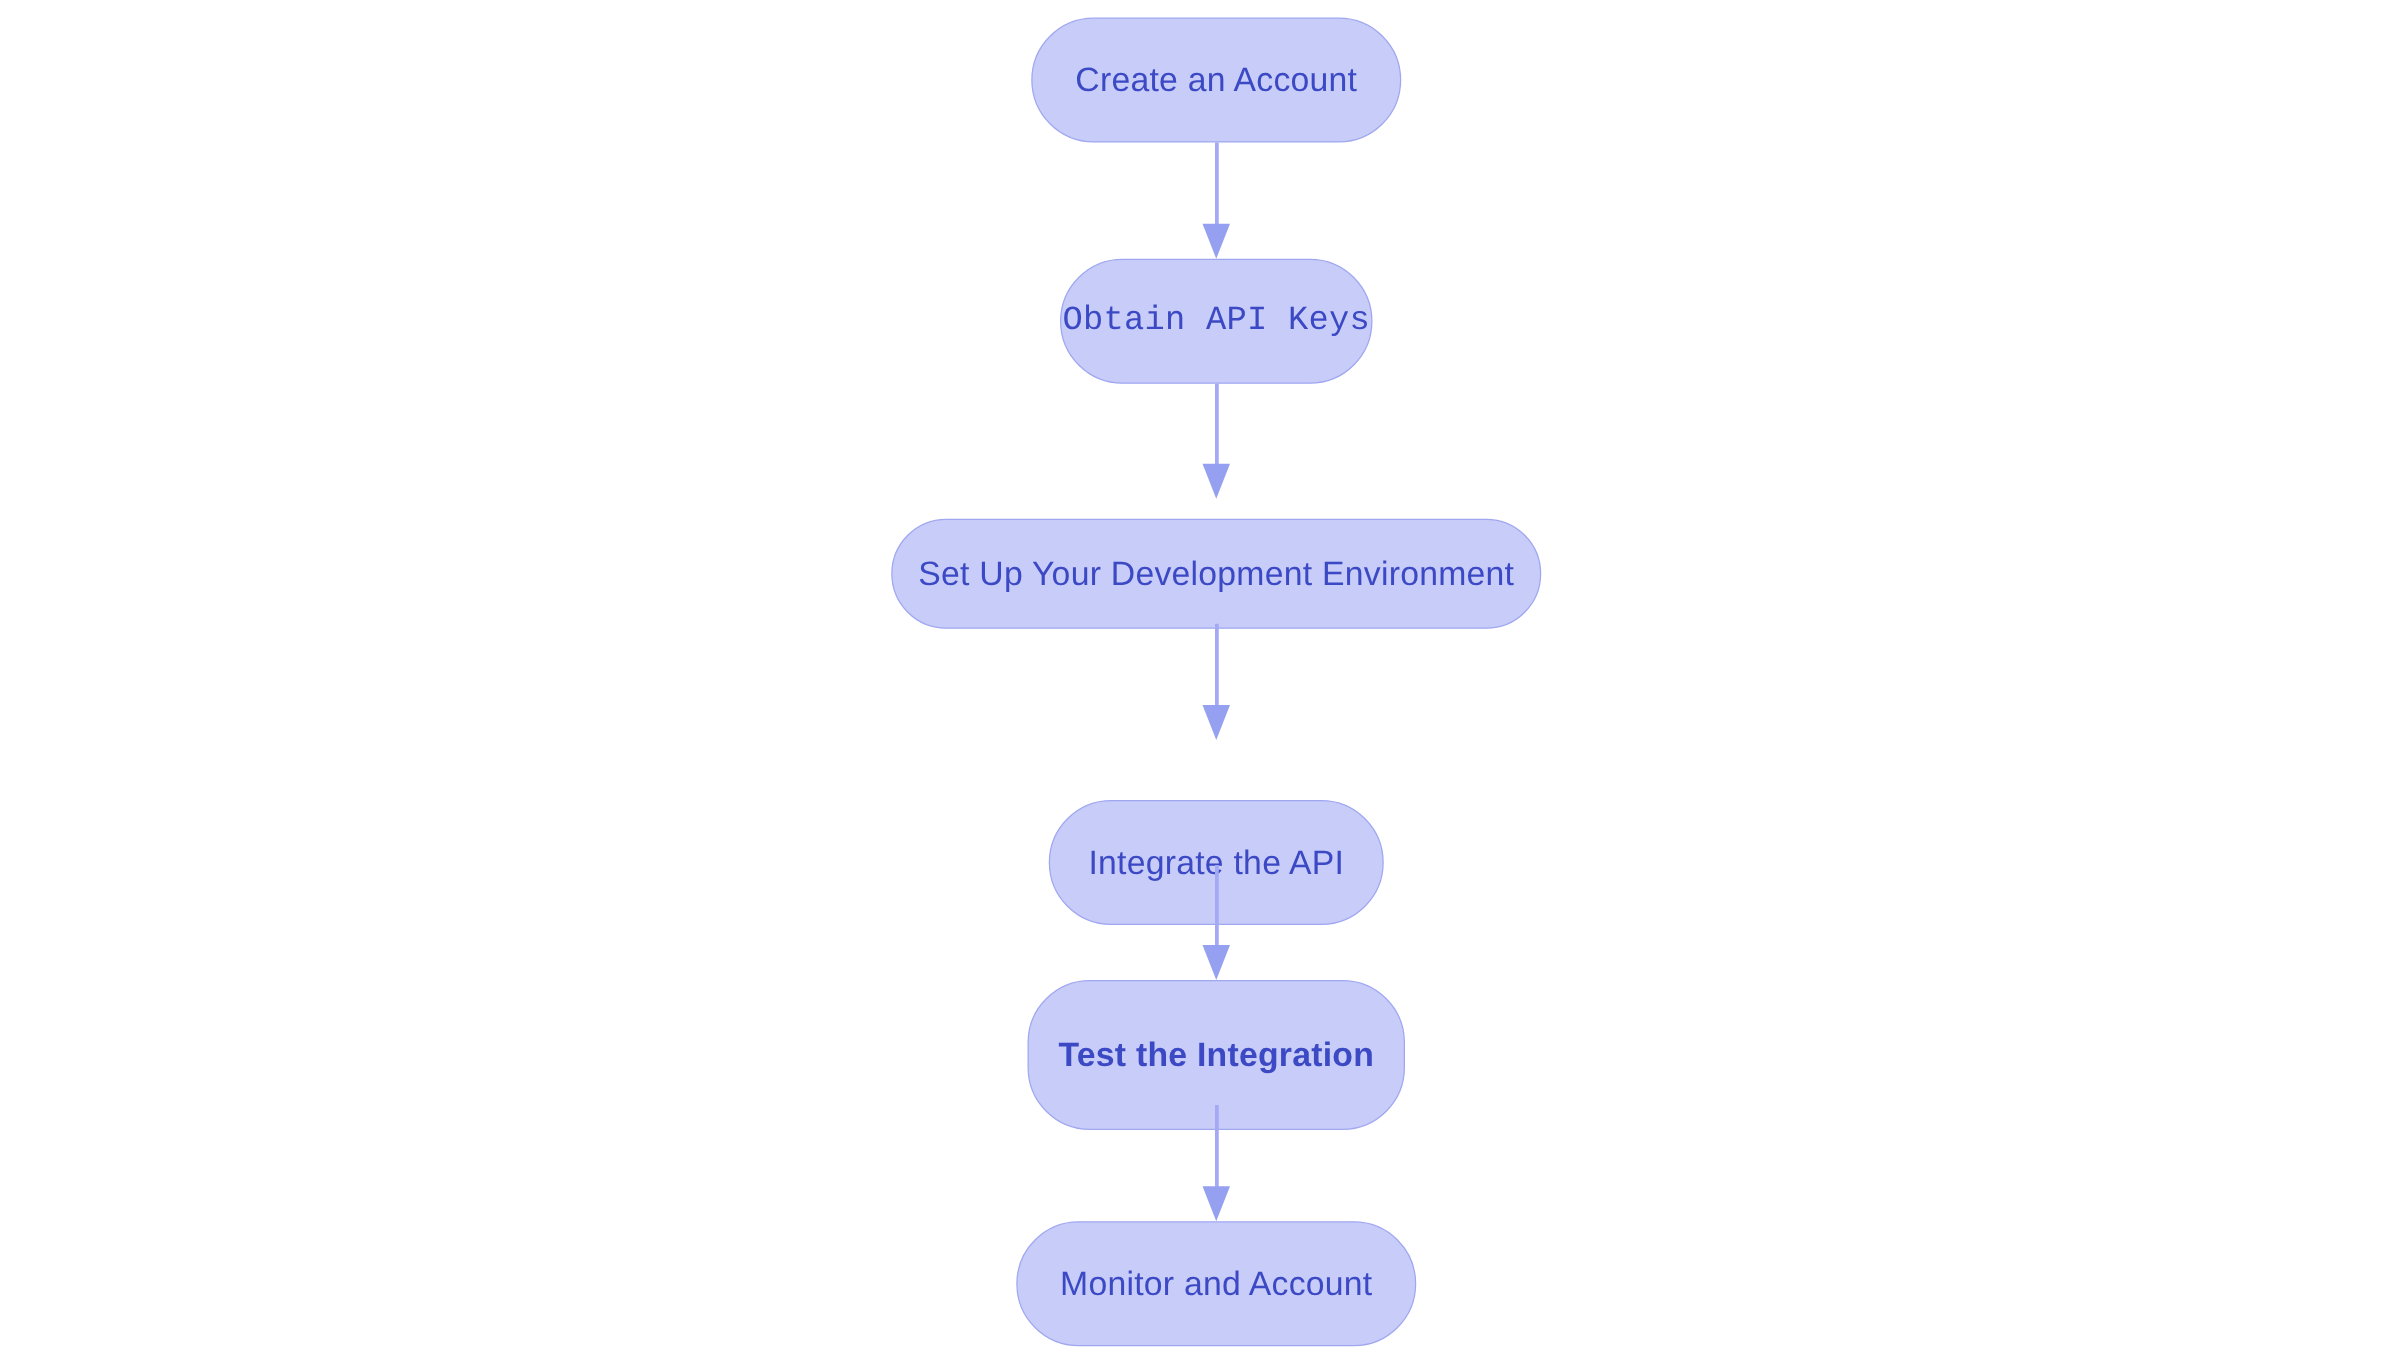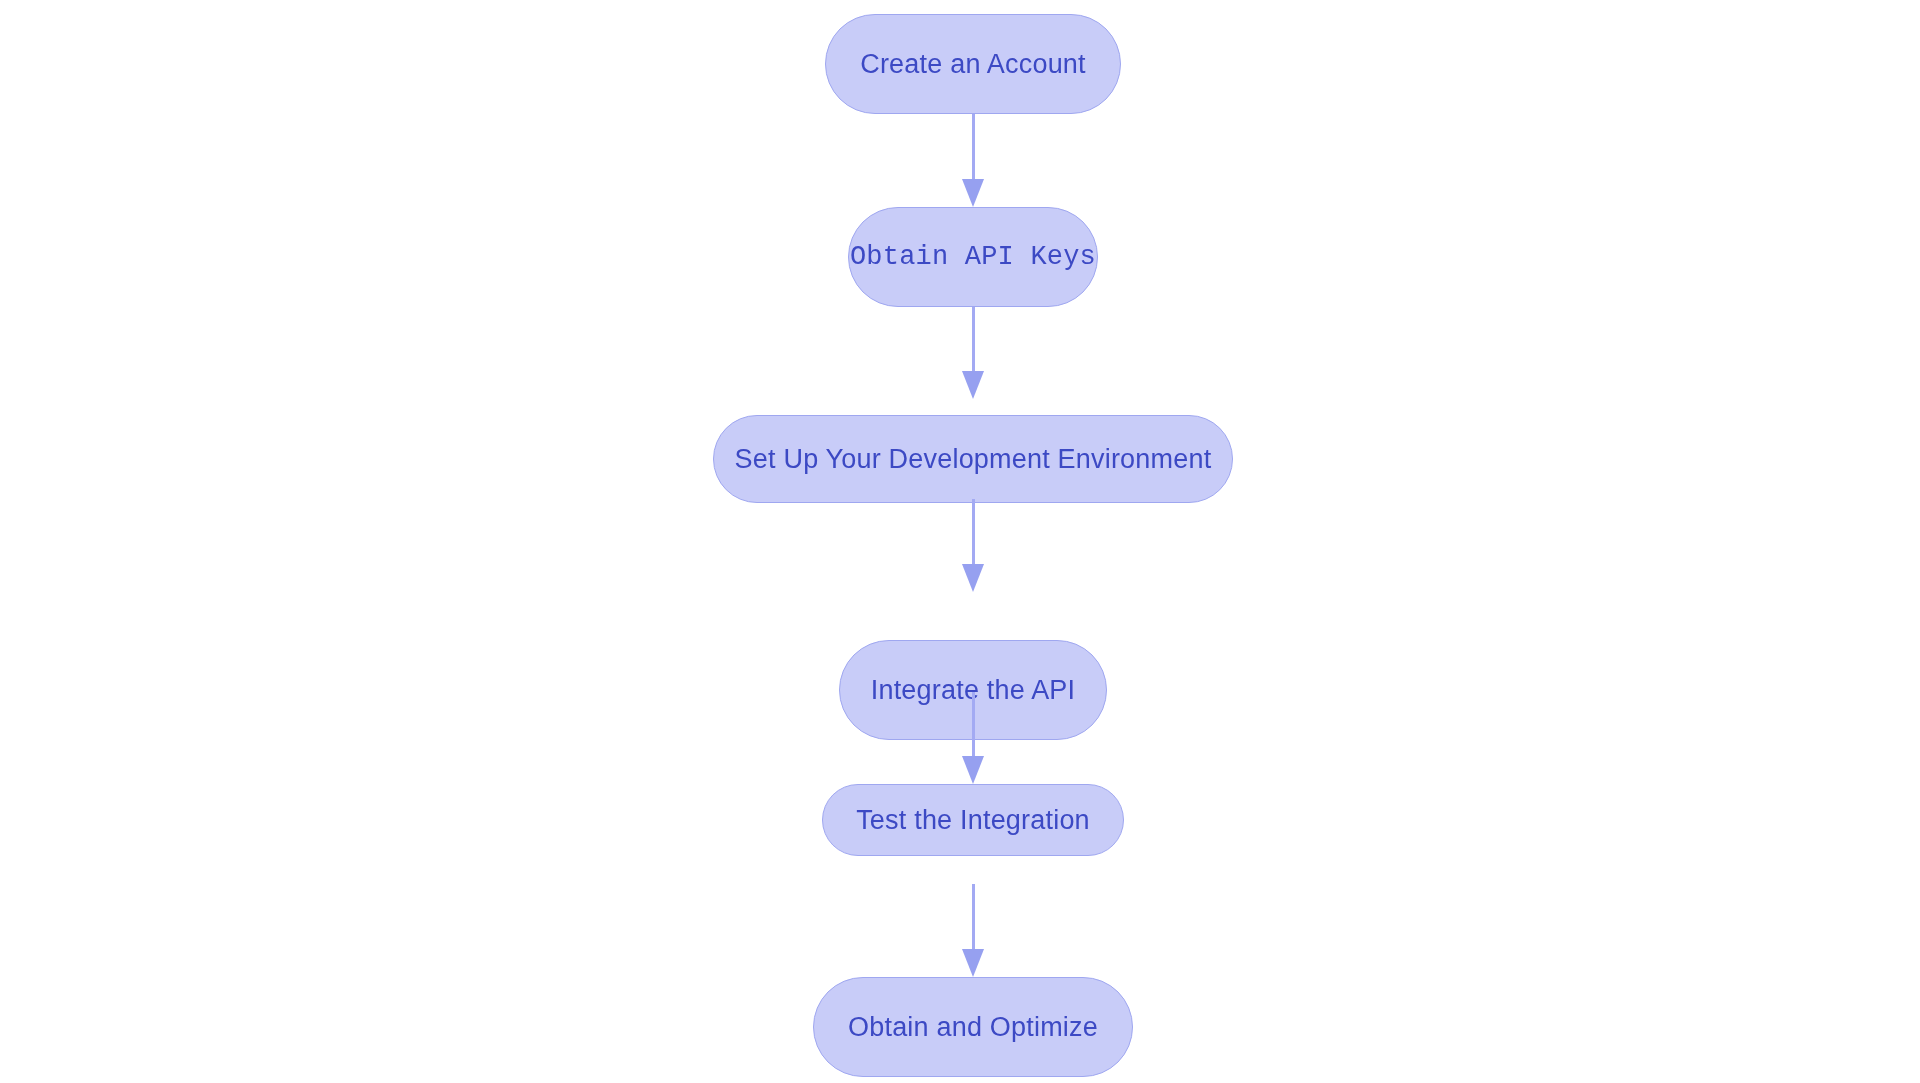--- a/index.html
+++ b/index.html
@@ -64,25 +64,25 @@
       </div>
       <div class="node" style="left: 973px; top: 207px; width: 250px; height: 100px; font-family: Liberation Mono, monospace;">
         <span class="node-label">Obtain API Keys</span>
       </div>
       <div class="node" style="left: 973px; top: 399px; width: 520px; height: 88px; margin-top: 16px;">
         <span class="node-label">Set Up Your Development Environment</span>
       </div>
       <div class="node" style="left: 973px; top: 592px; width: 268px; height: 100px; margin-top: 48px;">
         <span class="node-label">Integrate the API</span>
       </div>
-      <div class="node" style="left: 973px; top: 784px; width: 302px; height: 72px;">
+      <div class="node" style="left: 973px; top: 784px; width: 302px; height: 120px; font-weight: bold;">
         <span class="node-label">Test the Integration</span>
       </div>
       <div class="node" style="left: 973px; top: 977px; width: 320px; height: 100px;">
-        <span class="node-label">Obtain and Optimize</span>
+        <span class="node-label">Monitor and Account</span>
       </div>
       <div class="arrow" style="left: 973px; top: 114px; height: 93px;">
         <div class="arrow-line" style="height: 66px;"></div>
         <div class="arrow-head"></div>
       </div>
       <div class="arrow" style="left: 973px; top: 307px; height: 92px;">
         <div class="arrow-line" style="height: 65px;"></div>
         <div class="arrow-head"></div>
       </div>
       <div class="arrow" style="left: 973px; top: 499px; height: 93px;">

